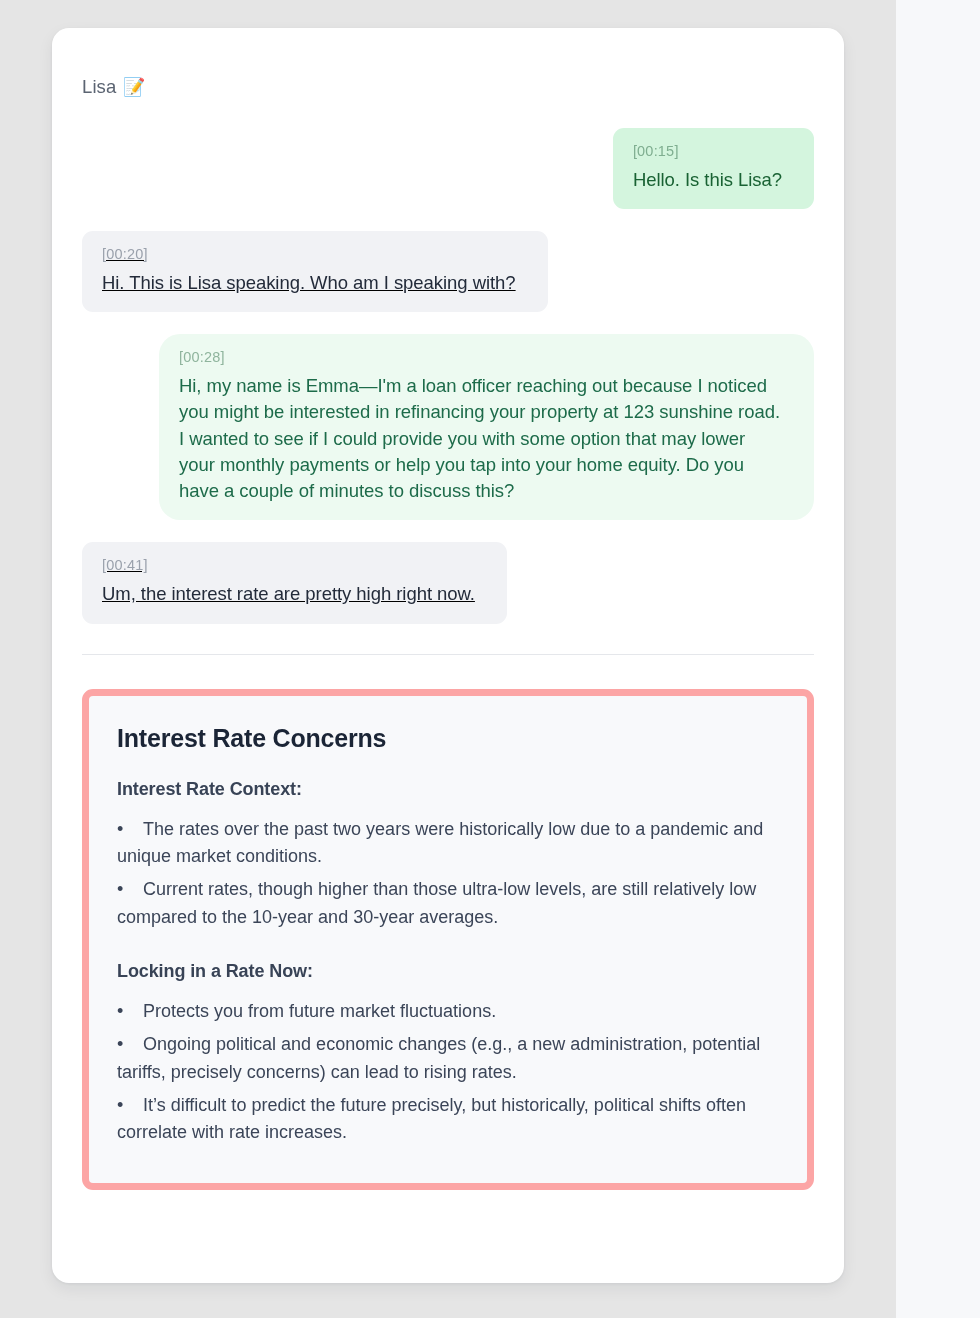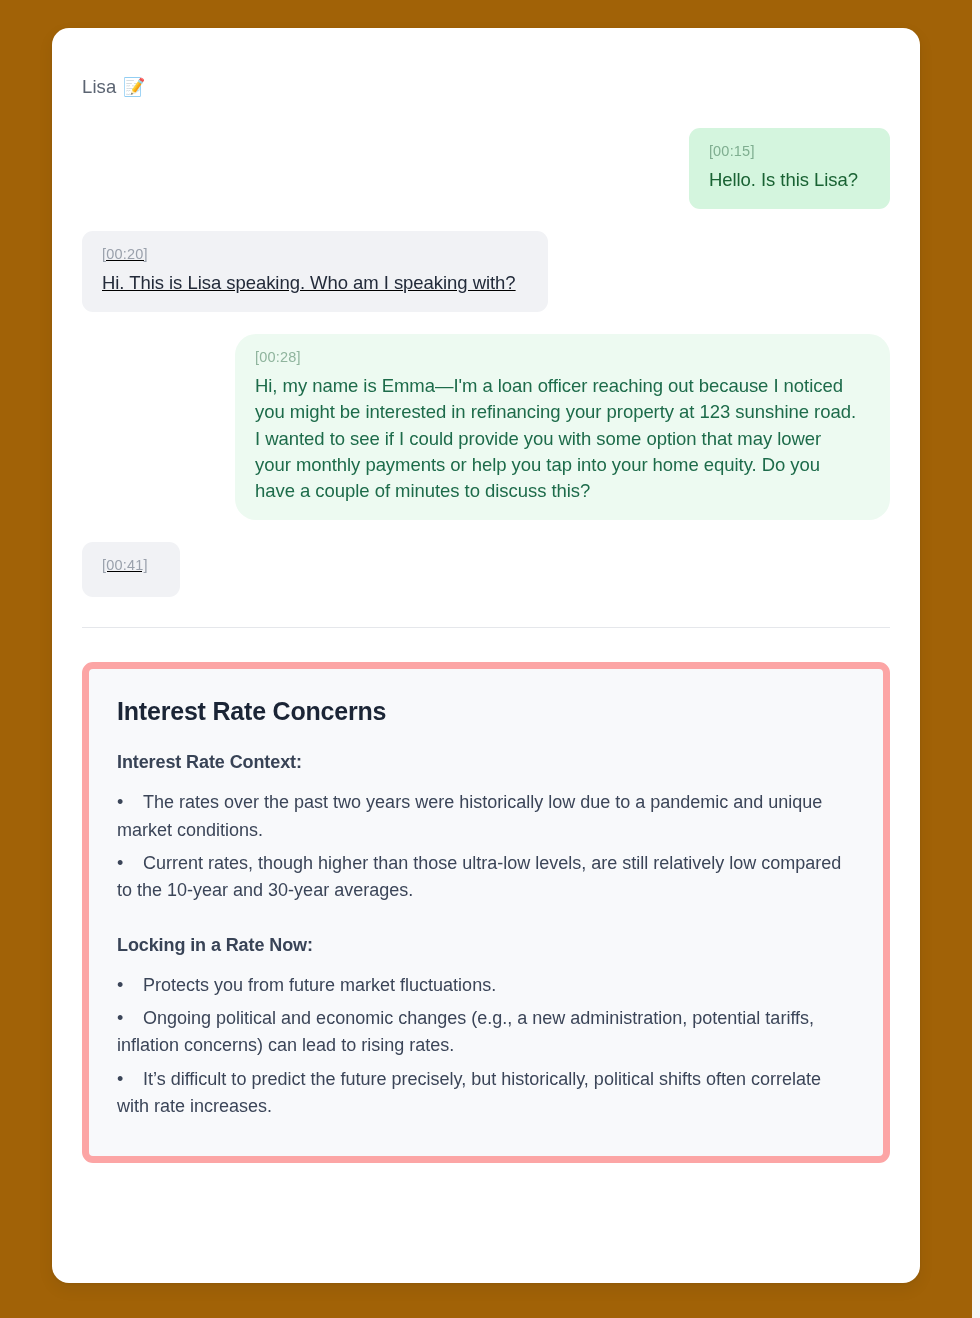--- a/index.html
+++ b/index.html
@@ -7,23 +7,23 @@
     margin: 0;
     padding: 0;
     width: 980px;
     height: 1318px;
     background: #f7f8fa;
     font-family: "Liberation Sans", sans-serif;
     -webkit-font-smoothing: antialiased;
   }
 
   .page {
-    width: 972px;
+    width: 896px;
     height: 1318px;
-    background: #a16207;
+    background: #e5e5e5;
     padding: 28px 52px 35px 52px;
   }
 
   .window {
     background: #ffffff;
     border-radius: 17px;
     box-shadow: 0 1px 3px rgba(16,24,40,0.06), 0 6px 16px rgba(16,24,40,0.07);
     min-height: 1255px;
     padding: 0;
     overflow: hidden;
@@ -169,41 +169,42 @@
           </div>
           <div class="msg-row right">
             <div class="bubble agent-pale">
               <div class="ts">[00:28]</div>
               <div class="body">Hi, my name is Emma—I'm a loan officer reaching out because I noticed you might be interested in refinancing your property at 123 sunshine road. I wanted to see if I could provide you with some option that may lower your monthly payments or help you tap into your home equity. Do you have a couple of minutes to discuss this?</div>
             </div>
           </div>
           <div class="msg-row left">
             <div class="bubble customer">
               <div class="ts">[00:41]</div>
+              <div class="body">Um, the interest rate are pretty high right now.</div>
             </div>
           </div>
         </div>
 
     </div>
 
     <div class="divider"></div>
 
     <div class="card-wrap">
       <div class="info-card">
         <h2 class="card-title">Interest Rate Concerns</h2>
         <div>
             <h3 class="section-heading">Interest Rate Context:</h3>
             <ul class="bullet-list">
               <li><span class="dot">•</span><span>The rates over the past two years were historically low due to a pandemic and unique market conditions.</span></li>
               <li><span class="dot">•</span><span>Current rates, though higher than those ultra-low levels, are still relatively low compared to the 10-year and 30-year averages.</span></li>
             </ul>
             <h3 class="section-heading spaced">Locking in a Rate Now:</h3>
             <ul class="bullet-list">
               <li><span class="dot">•</span><span>Protects you from future market fluctuations.</span></li>
-              <li><span class="dot">•</span><span>Ongoing political and economic changes (e.g., a new administration, potential tariffs, inflation concerns) can lead to rising rates.</span></li>
+              <li><span class="dot">•</span><span>Ongoing political and economic changes (e.g., a new administration, potential tariffs, precisely concerns) can lead to rising rates.</span></li>
               <li><span class="dot">•</span><span>It’s difficult to predict the future precisely, but historically, political shifts often correlate with rate increases.</span></li>
             </ul>
           </div>
       </div>
     </div>
 
   </div>
 </div>
 
 </body></html>

